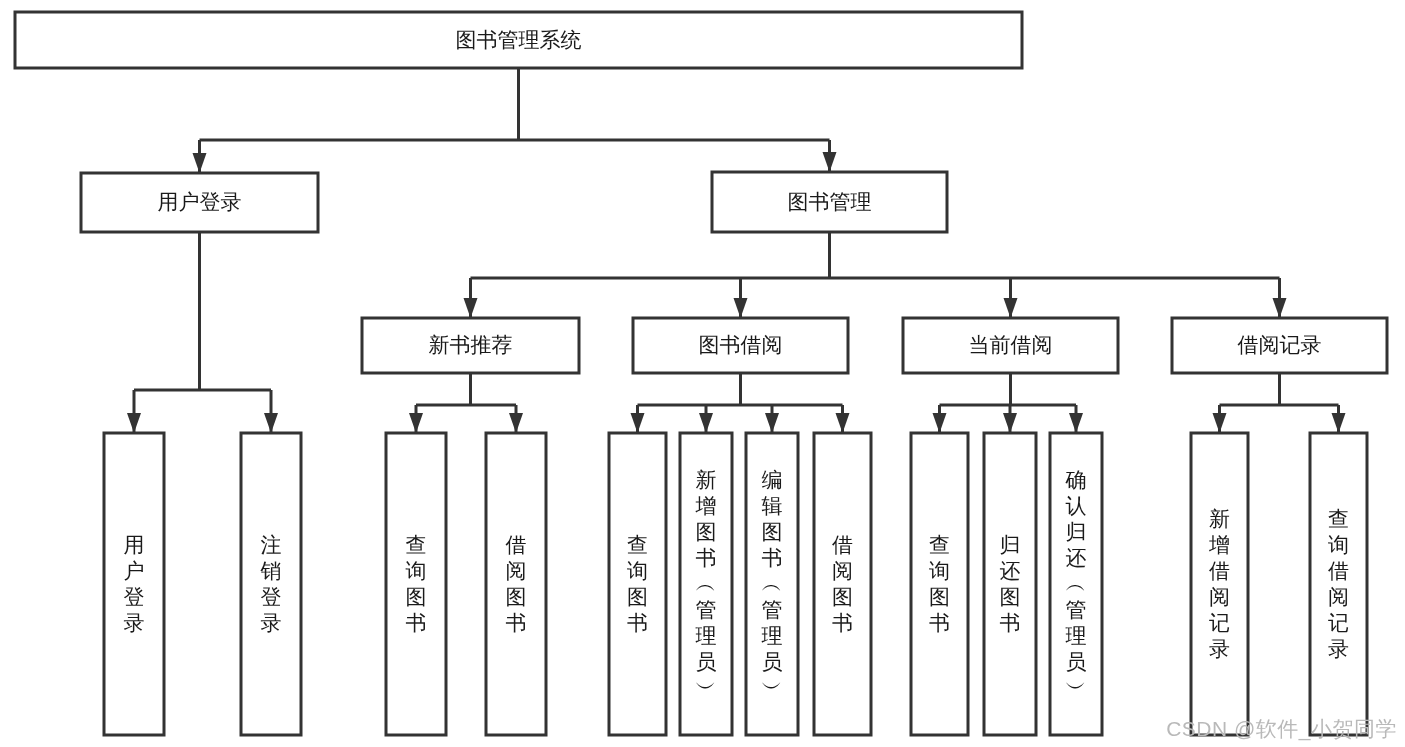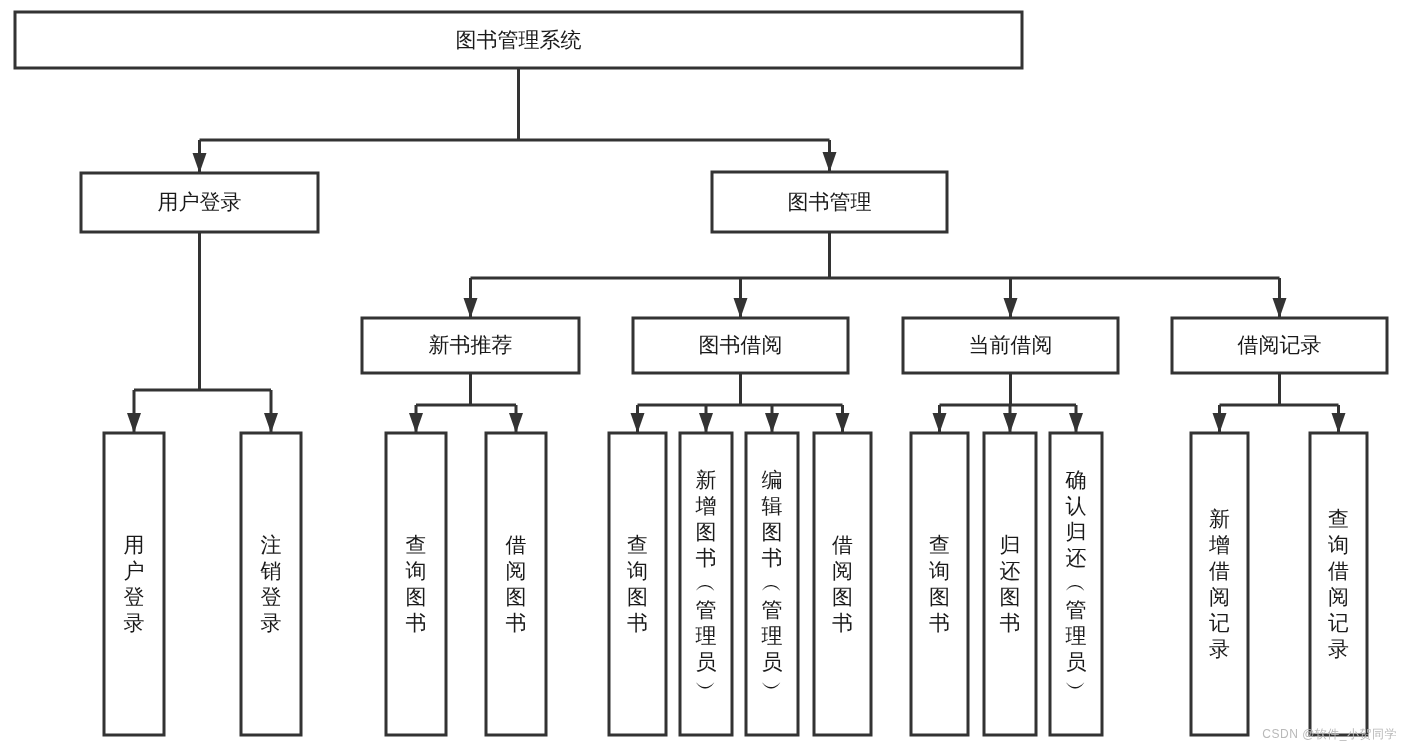--- a/index.html
+++ b/index.html
@@ -51,21 +51,21 @@
     font-family: "Liberation Sans", "DejaVu Sans", sans-serif;
     font-size: 21px;
     fill: #1a1a1a;
     text-anchor: middle;
   }
   .watermark {
     position: absolute;
     right: 8px;
     bottom: 4px;
     font-family: "Liberation Sans", "DejaVu Sans", sans-serif;
-    font-size: 12px;
+    font-size: 21px;
     color: #b9b9b9;
     letter-spacing: 0.5px;
     white-space: nowrap;
     pointer-events: none;
   }
 </style>
 </head>
 <body>
 
 <div id="diagram-root">

